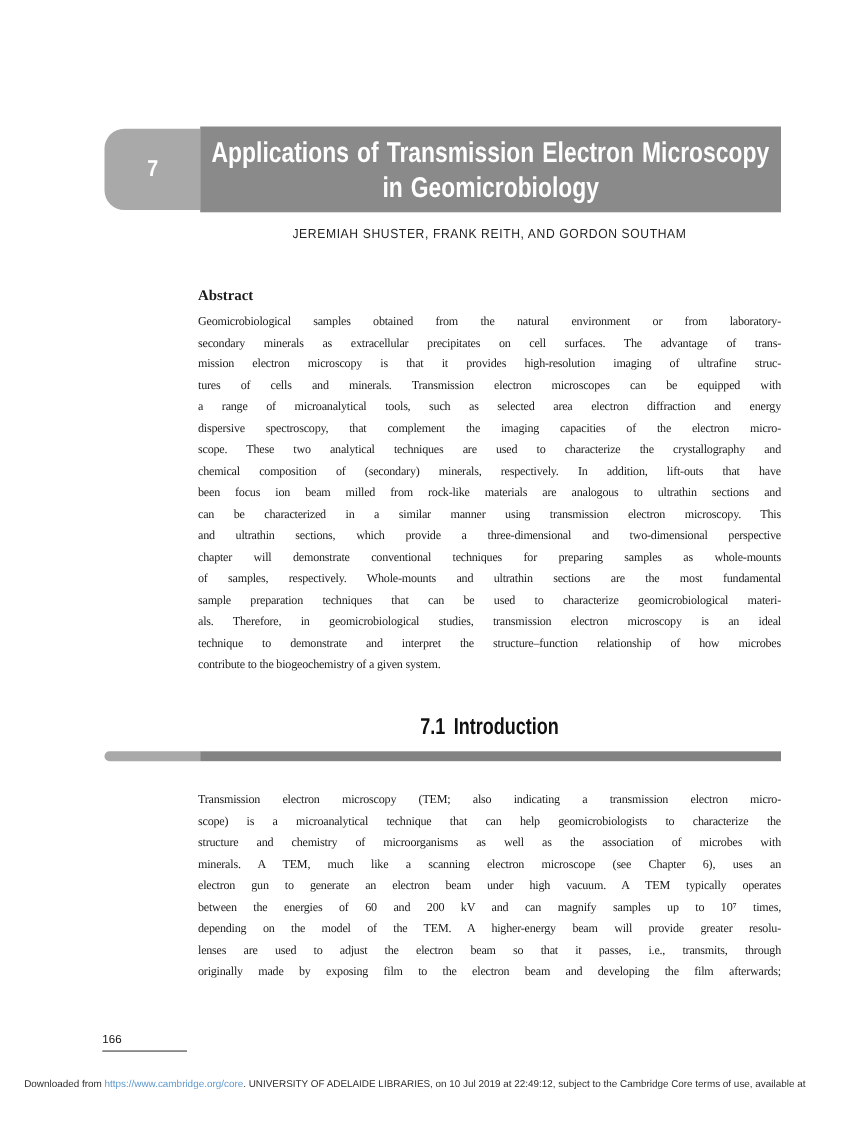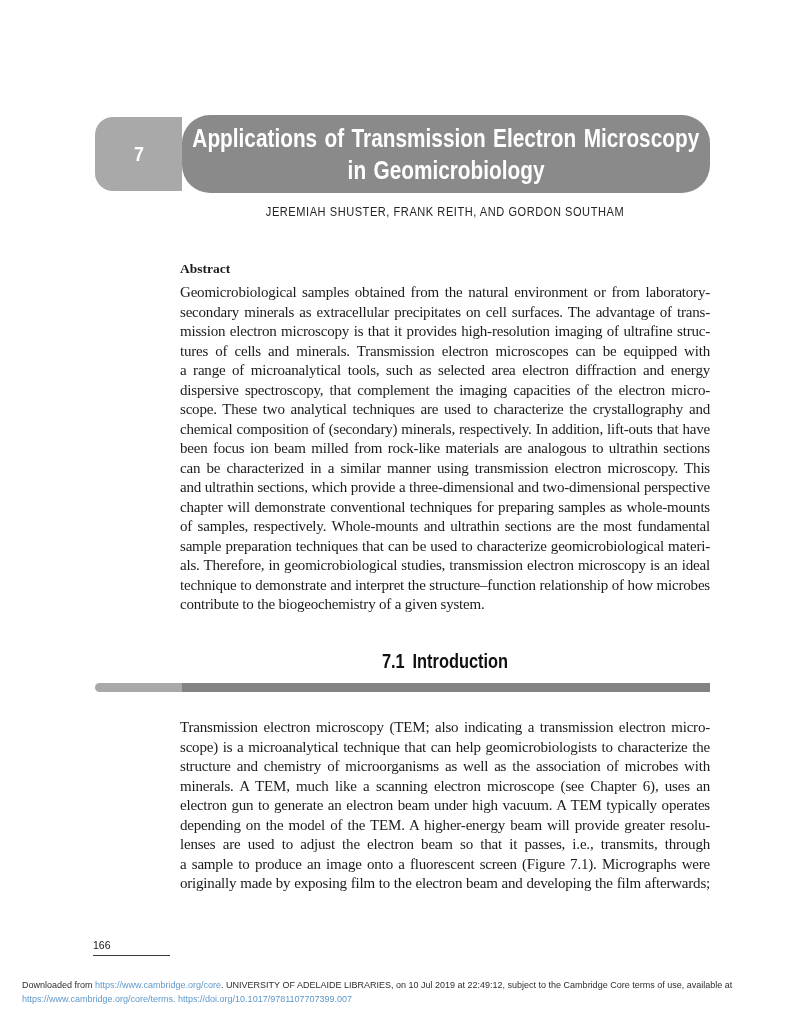--- a/index.html
+++ b/index.html
@@ -26,42 +26,42 @@
     border-radius:18px 0 0 18px;
     display:flex;align-items:center;justify-content:center;
   }
   .chapter-num{
     color:#ffffff;font-family:"Liberation Sans",sans-serif;font-weight:bold;
     font-size:21px;transform:scaleX(0.85);
   }
   .chapter-title-banner{
     position:absolute;left:87px;top:0;width:528px;height:78px;
     background:var(--banner_dark);
-    display:flex;flex-direction:column;align-items:center;justify-content:center;border-radius:28px;
+    display:flex;flex-direction:column;align-items:center;justify-content:center;
   }
   .title-line{
     color:#ffffff;font-family:"Liberation Sans",sans-serif;font-weight:bold;
     font-size:26px;line-height:32px;white-space:nowrap;
     transform:scaleX(0.8);word-spacing:2px;
   }
 
   
   .authors{
     left:180px;top:205px;width:530px;text-align:center;
     font-family:"Liberation Sans",sans-serif;
     font-size:12px;letter-spacing:0.6px;color:#242424;
     transform:scaleX(0.92);white-space:nowrap;
   }
 
   
   .abstract-heading{
     left:180px;top:261px;
     font-weight:bold;font-size:13.5px;color:var(--body_text);
   }
-  .textcol{left:180px;width:530px;font-size:15px;letter-spacing:-0.2px;}
+  .textcol{left:180px;width:530px;font-size:11px;letter-spacing:-0.2px;}
   .abstract-lines{top:283px;}
   .tline{
     text-align:justify;text-align-last:justify;
     height:19.5px;line-height:19.5px;overflow:hidden;
   }
   .tline-left-last{text-align-last:left;}
 
   
   .section-heading{
     left:180px;top:649px;width:530px;text-align:center;
@@ -142,27 +142,26 @@
   <div class="rule-light"></div>
   <div class="rule-dark"></div>
 </div>
 
 <div class="abs textcol intro-lines">
     <div class="tline">Transmission electron microscopy (TEM; also indicating a transmission electron micro-</div>
     <div class="tline">scope) is a microanalytical technique that can help geomicrobiologists to characterize the</div>
     <div class="tline">structure and chemistry of microorganisms as well as the association of microbes with</div>
     <div class="tline">minerals. A TEM, much like a scanning electron microscope (see Chapter 6), uses an</div>
     <div class="tline">electron gun to generate an electron beam under high vacuum. A TEM typically operates</div>
+    <div class="tline">between the energies of 60 and 200 kV and can magnify samples up to 10⁷ times,</div>
     <div class="tline">depending on the model of the TEM. A higher-energy beam will provide greater resolu-</div>
     <div class="tline">lenses are used to adjust the electron beam so that it passes, i.e., transmits, through</div>
-    <div class="tline">a sample to produce an image onto a fluorescent screen (Figure 7.1). Micrographs were</div>
     <div class="tline">originally made by exposing film to the electron beam and developing the film afterwards;</div>
   </div>
 
 <div class="abs pagenum-block">
   <div>166</div>
   <div class="pagenum-rule"></div>
 </div>
 
 <footer class="abs download-footer">
   <div><span>Downloaded from </span><a class="footer-link">https://www.cambridge.org/core</a><span>. UNIVERSITY OF ADELAIDE LIBRARIES, on 10 Jul 2019 at 22:49:12, subject to the Cambridge Core terms of use, available at</span></div>
-  <div><a class="footer-link">https://www.cambridge.org/core/terms.</a><span> </span><a class="footer-link">https://doi.org/10.1017/9781107707399.007</a></div>
 </footer>
 
 </body></html>

